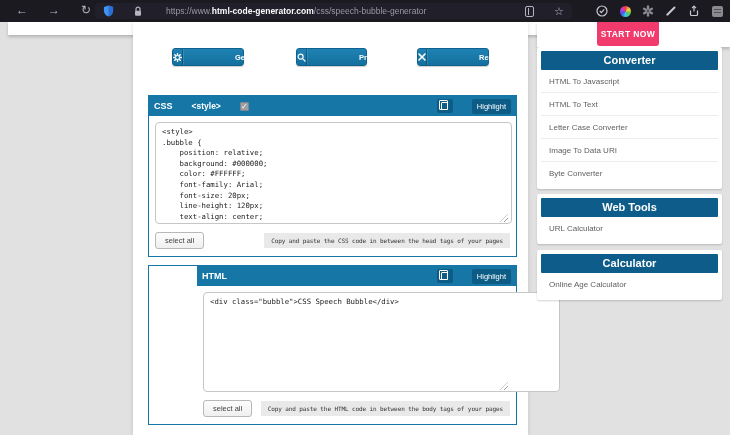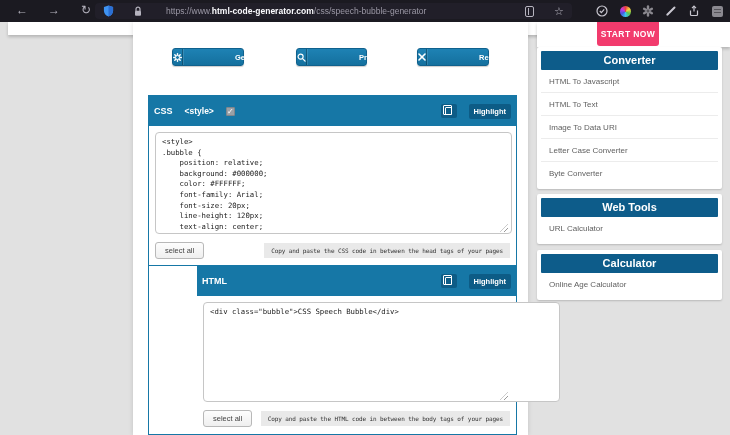--- a/index.html
+++ b/index.html
@@ -30,28 +30,28 @@
 
   .main-col { position:absolute; left:133px; top:22px; width:395px; height:413px; background:#fff; box-shadow:0 0 5px rgba(0,0,0,.13); z-index:3; }
 
   
   .act-btn { position:absolute; top:26px; height:18px; display:flex; align-items:stretch; background:linear-gradient(#1e82b4,#14709e); border:1px solid #10618d; border-radius:3px; color:#fff; cursor:pointer; padding:0; box-shadow:0 1px 1px rgba(0,0,0,.2);gap:44px; }
   .act-ico { width:20px; display:flex; align-items:center; justify-content:center; border-right:1px solid rgba(0,0,0,.28); box-shadow:1px 0 0 rgba(255,255,255,.12); }
   .act-lab { flex:1; font-size:7.5px; font-weight:bold; display:flex; align-items:center; justify-content:center; padding:0 8px; white-space:nowrap; }
 
   
   .panel { position:absolute; left:15px; width:369px; border:1px solid #1677a6; background:#fff; }
-  .panel-head { height:30px; background:#1677a6; display:flex; align-items:center; padding:0 5px; gap:12px; }
+  .panel-head { height:20px; background:#1677a6; display:flex; align-items:center; padding:0 5px; gap:19px; }
   .panel-title { color:#fff; font-size:9px; font-weight:bold; }
   .panel-tag { color:#fff; font-size:8.5px; font-weight:bold; }
   .chk { width:9px; height:9px; background:#9aa0a6; border:1px solid #80868c; border-radius:1px; color:#fff; font-size:8px; line-height:8px; text-align:center; cursor:pointer; }
   .head-spacer { flex:1; }
   .chip { background:#0d5c86; border:none; border-radius:2px; color:#fff; cursor:pointer; }
   .chip.copy { width:16px; height:14px; display:flex; align-items:center; justify-content:center; }
-  .chip.hl { font-size:7.5px; font-weight:bold; padding:3px 5px; font-family:"Liberation Sans", sans-serif; }
+  .chip.hl { font-size:7.5px; font-weight:normal; padding:3px 5px; font-family:"Liberation Sans", sans-serif; }
   .copy-glyph { width:7px; height:8px; border:1px solid #fff; border-radius:1px; position:relative; background:#0d5c86; }
   .copy-glyph::before { content:""; position:absolute; left:-3px; top:-3px; width:7px; height:8px; border:1px solid #fff; border-radius:1px; }
   .panel-body { padding:6px; }
   .code-wrap { position:relative; }
   .code-area { display:block; width:357px; border:1px solid #c6c6c6; border-radius:4px; padding:4px 6px; font-family:"DejaVu Sans Mono", monospace; font-size:7.3px; line-height:10.6px; color:#222; resize:none; overflow:hidden; outline:none; background:#fff; }
   .grip { position:absolute; right:2px; bottom:2px; width:8px; height:8px; background:repeating-linear-gradient(135deg, transparent 0 2px, #9a9a9a 2px 3px); clip-path:polygon(100% 0, 100% 100%, 0 100%); }
   .panel-foot { display:flex; justify-content:space-between; align-items:center; padding:2px 6px 7px; }
   .sel-btn { font-size:7.5px; color:#444; background:linear-gradient(#fdfdfd,#efefef); border:1px solid #b8b8b8; border-radius:3px; padding:3px 9px; cursor:pointer; font-family:"Liberation Sans", sans-serif; }
   .hint-box { background:#e9e9e9; color:#333; font-family:"DejaVu Sans Mono", monospace; font-size:6px; letter-spacing:-.1px; padding:4px 7px; white-space:nowrap; }
 
@@ -225,22 +225,22 @@
       <button class="sel-btn">select all</button>
       <span class="hint-box">Copy and paste the HTML code in between the body tags of your pages</span>
     </div>
   </div>
 </div>
 
 <div class="side-card" style="top:47px;">
   <div class="side-head">Converter</div>
   <div class="side-item">HTML To Javascript</div>
   <div class="side-item">HTML To Text</div>
+  <div class="side-item">Letter Case Converter</div>
   <div class="side-item">Image To Data URI</div>
-  <div class="side-item">Letter Case Converter</div>
   <div class="side-item">Byte Converter</div>
 </div>
 
 <div class="side-card" style="top:194px;">
   <div class="side-head">Web Tools</div>
   <div class="side-item">URL Calculator</div>
 </div>
 
 <div class="side-card" style="top:250px;">
   <div class="side-head">Calculator</div>

